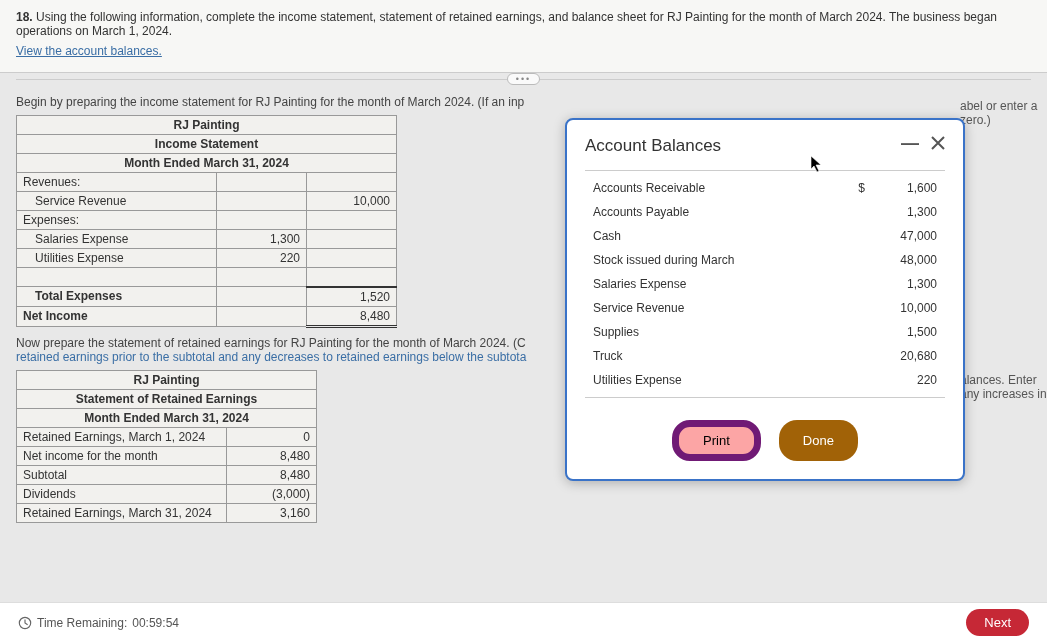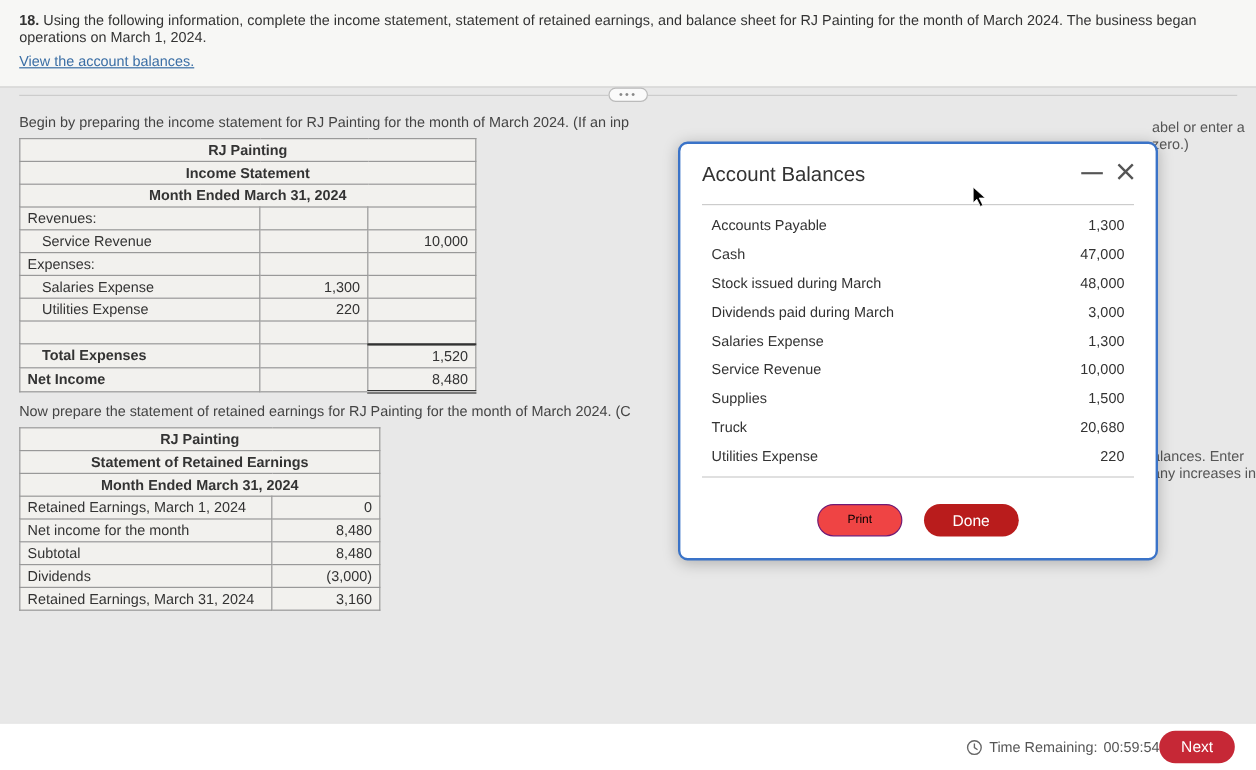--- a/index.html
+++ b/index.html
@@ -37,24 +37,24 @@
   .popup-title { font-size:17px; font-weight:500; color:#333; }
   .popup-ctrls { display:flex; gap:12px; align-items:center; color:#555; }
   .min-dash { font-size:18px; font-weight:bold; line-height:10px; }
   .x-ic { width:14px; height:14px; }
   .bal-table { width:100%; margin-top:14px; border-top:1px solid #ccc; border-bottom:1px solid #ccc; }
   .bal-table td { padding:4px 6px; font-size:12px; color:#333; }
   .bal-table td.r { text-align:right; }
   .bal-table tr:first-child td { padding-top:8px; }
   .bal-table tr:last-child td { padding-bottom:8px; }
   .popup-btns { display:flex; gap:18px; justify-content:center; margin-top:22px; }
-  .btn-print { border:1px solid #701a75; background:#ef4444; border-radius:18px; padding:6px 24px; font-size:10px; cursor:pointer; }
-  .btn-done { border:none; background:#b91c1c; color:#fff; border-radius:18px; padding:6px 24px; font-size:13px; cursor:pointer; }
+  .btn-print { border:7px solid #701a75; background:#fca5a5; border-radius:18px; padding:6px 24px; font-size:13px; cursor:pointer; }
+  .btn-done { border:none; background:#a16207; color:#fff; border-radius:18px; padding:6px 24px; font-size:13px; cursor:pointer; }
   
-  .footer { position:absolute; bottom:0; left:0; right:0; height:40px; background:#fff; border-top:1px solid #ddd; display:flex; justify-content:flex-end; align-items:center; gap:0; padding:0 18px; }
+  .footer { position:absolute; bottom:0; left:0; right:0; height:40px; background:#fff; border-top:1px solid #ddd; display:flex; justify-content:space-between; align-items:center; gap:28px; padding:0 18px; }
   .timer { color:#555; font-size:12px; display:flex; align-items:center; gap:5px;}
   .clock-ic { width:14px; height:14px; }
   .btn-next { background:#c62836; color:#fff; border:none; border-radius:14px; padding:6px 18px; font-size:13px; cursor:pointer; }
   .cursor-ic { position:absolute; left:810px; top:155px; z-index:60; pointer-events:none; }
 </style>
 </head>
 <body>
 
 <div class="top-area">
   <span class="qnum">18.</span>
@@ -124,20 +124,21 @@
     <tr>
           <td class="label" style="font-weight:bold">Net Income</td>
           <td class="col1"></td>
           <td class="col2 dbl-under">8,480</td>
         </tr>
   </tbody>
     </table>
 
   <p class="instr" style="margin-top:6px;">
     <span>Now prepare the statement of retained earnings for RJ Painting for the month of March 2024. (C</span><br>
+    <span style="color:#3a6ea5">retained earnings prior to the subtotal and any decreases to retained earnings below the subtota</span>
   </p>
 
   <span class="hint-frag" style="left:960px; top:300px;">alances. Enter any increases in</span>
 
   <table class="retained-table">
     <tbody>
         <tr>
           <td class="hdr" colspan="2">RJ Painting</td>
         </tr>
     <tr>
@@ -177,38 +178,38 @@
     <div class="popup-ctrls">
       <span class="min-dash">—</span>
       <svg class="x-ic" viewBox="0 0 14 14">
           <path d="M1 1 L13 13 M13 1 L1 13" stroke="#555" stroke-width="2" fill="none"></path>
         </svg>
     </div>
   </div>
   <table class="bal-table">
     <tbody>
         <tr>
+          <td>Accounts Receivable</td>
+          <td class="r" style="width: 30px;">$</td>
+          <td class="r" style="width: 70px;">1,600</td>
+        </tr>
+        <tr>
           <td>Accounts Payable</td>
           <td class="r" style="width: 30px;"></td>
           <td class="r" style="width: 70px;">1,300</td>
         </tr>
         <tr>
           <td>Cash</td>
           <td class="r" style="width: 30px;"></td>
           <td class="r" style="width: 70px;">47,000</td>
         </tr>
         <tr>
           <td>Stock issued during March</td>
           <td class="r" style="width: 30px;"></td>
           <td class="r" style="width: 70px;">48,000</td>
-        </tr>
-        <tr>
-          <td>Dividends paid during March</td>
-          <td class="r" style="width: 30px;"></td>
-          <td class="r" style="width: 70px;">3,000</td>
         </tr>
         <tr>
           <td>Salaries Expense</td>
           <td class="r" style="width: 30px;"></td>
           <td class="r" style="width: 70px;">1,300</td>
         </tr>
         <tr>
           <td>Service Revenue</td>
           <td class="r" style="width: 30px;"></td>
           <td class="r" style="width: 70px;">10,000</td>

